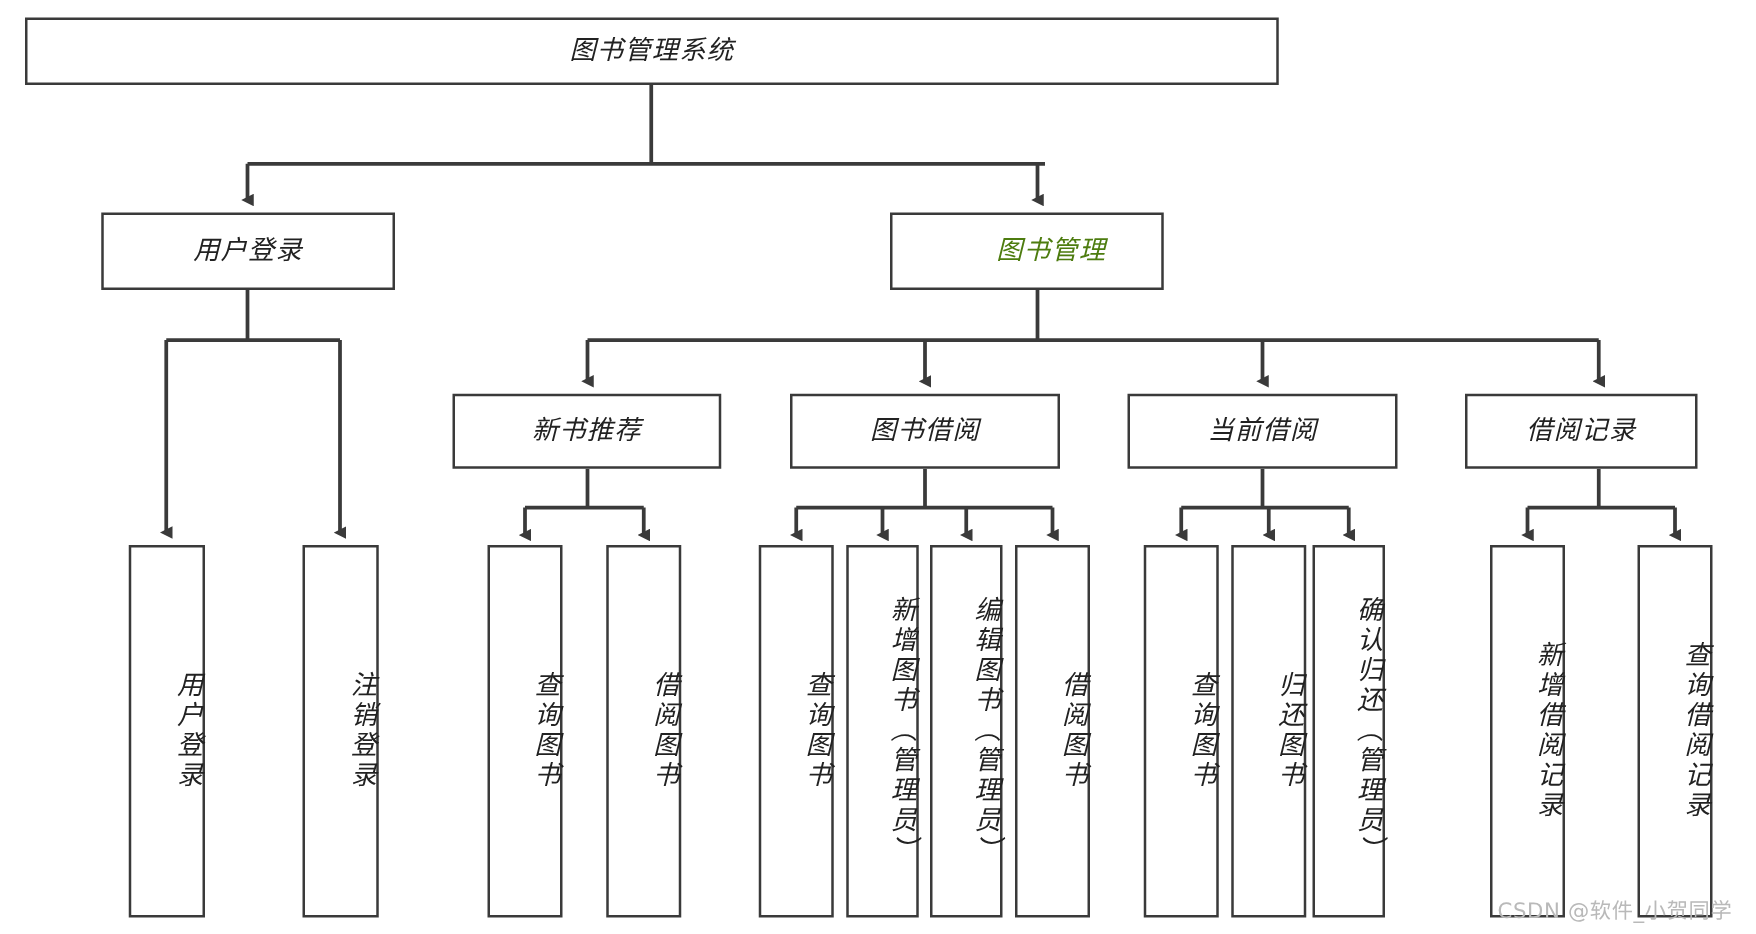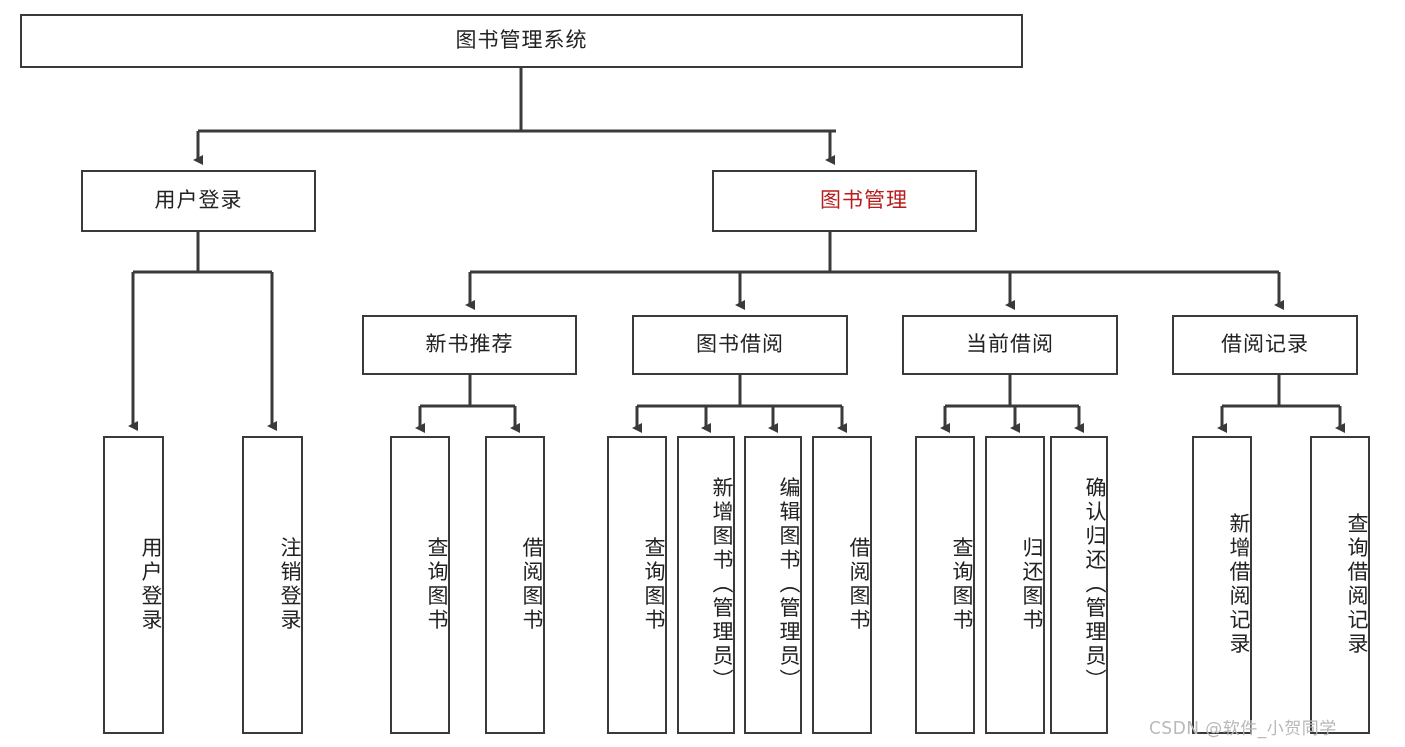--- a/index.html
+++ b/index.html
@@ -49,20 +49,21 @@
     font-size: 21px;
     letter-spacing: 3px;
     line-height: 1.15;
     padding: 6px 0;
     align-items: flex-start;
     justify-content: center;
   }
   .node-label {
     display: block;
     white-space: pre-line;
+    font-style: italic;
   }
   .watermark {
     position: absolute;
     font-size: 17px;
     color: #b9b9b9;
     letter-spacing: 0.5px;
     white-space: nowrap;
     z-index: 3;
     font-family: "DejaVu Sans", "Liberation Sans", sans-serif;
   }
@@ -122,21 +123,21 @@
     </g>
   </svg>
 
   <div class="node horiz" style="left: 20px; top: 14px; width: 1003px; height: 54px; border-color: rgb(58, 58, 58); background: rgb(255, 255, 255); color: rgb(34, 34, 34);">
     <span class="node-label">图书管理系统</span>
   </div>
 
   <div class="node horiz" style="left: 81px; top: 170px; width: 235px; height: 62px; border-color: rgb(58, 58, 58); background: rgb(255, 255, 255); color: rgb(34, 34, 34);">
     <span class="node-label">用户登录</span>
   </div>
-  <div class="node horiz" style="left: 712px; top: 170px; width: 265px; height: 62px; border-color: rgb(58, 58, 58); background: rgb(255, 255, 255); color: #b91c1c; padding-left: 39px;">
+  <div class="node horiz" style="left: 712px; top: 170px; width: 219px; height: 62px; border-color: rgb(58, 58, 58); background: rgb(255, 255, 255); color: #4d7c0f; padding-left: 39px;">
     <span class="node-label">图书管理</span>
   </div>
 
   <div class="node horiz" style="left: 362px; top: 315px; width: 215px; height: 60px; border-color: rgb(58, 58, 58); background: rgb(255, 255, 255); color: rgb(34, 34, 34);">
     <span class="node-label">新书推荐</span>
   </div>
   <div class="node horiz" style="left: 632px; top: 315px; width: 216px; height: 60px; border-color: rgb(58, 58, 58); background: rgb(255, 255, 255); color: rgb(34, 34, 34);">
     <span class="node-label">图书借阅</span>
   </div>
   <div class="node horiz" style="left: 902px; top: 315px; width: 216px; height: 60px; border-color: rgb(58, 58, 58); background: rgb(255, 255, 255); color: rgb(34, 34, 34); align-items: center;">
@@ -179,14 +180,14 @@
   <div class="node vert" style="left: 1050px; top: 436px; width: 58px; height: 298px; border-color: rgb(58, 58, 58); background: rgb(255, 255, 255); color: rgb(34, 34, 34);">
     <span class="node-label">确认归还（管理员）</span>
   </div>
   <div class="node vert" style="left: 1192px; top: 436px; width: 60px; height: 298px; border-color: rgb(58, 58, 58); background: rgb(255, 255, 255); color: rgb(34, 34, 34);">
     <span class="node-label">新增借阅记录</span>
   </div>
   <div class="node vert" style="left: 1310px; top: 436px; width: 60px; height: 298px; border-color: rgb(58, 58, 58); background: rgb(255, 255, 255); color: rgb(34, 34, 34);">
     <span class="node-label">查询借阅记录</span>
   </div>
 
-  <div class="watermark" style="left: 1149px; top: 714px; color: rgb(185, 185, 185);">CSDN @软件_小贺同学</div>
+  <div class="watermark" style="left: 1198px; top: 714px; color: rgb(185, 185, 185);">CSDN @软件_小贺同学</div>
 </div>
 
 </body></html>

